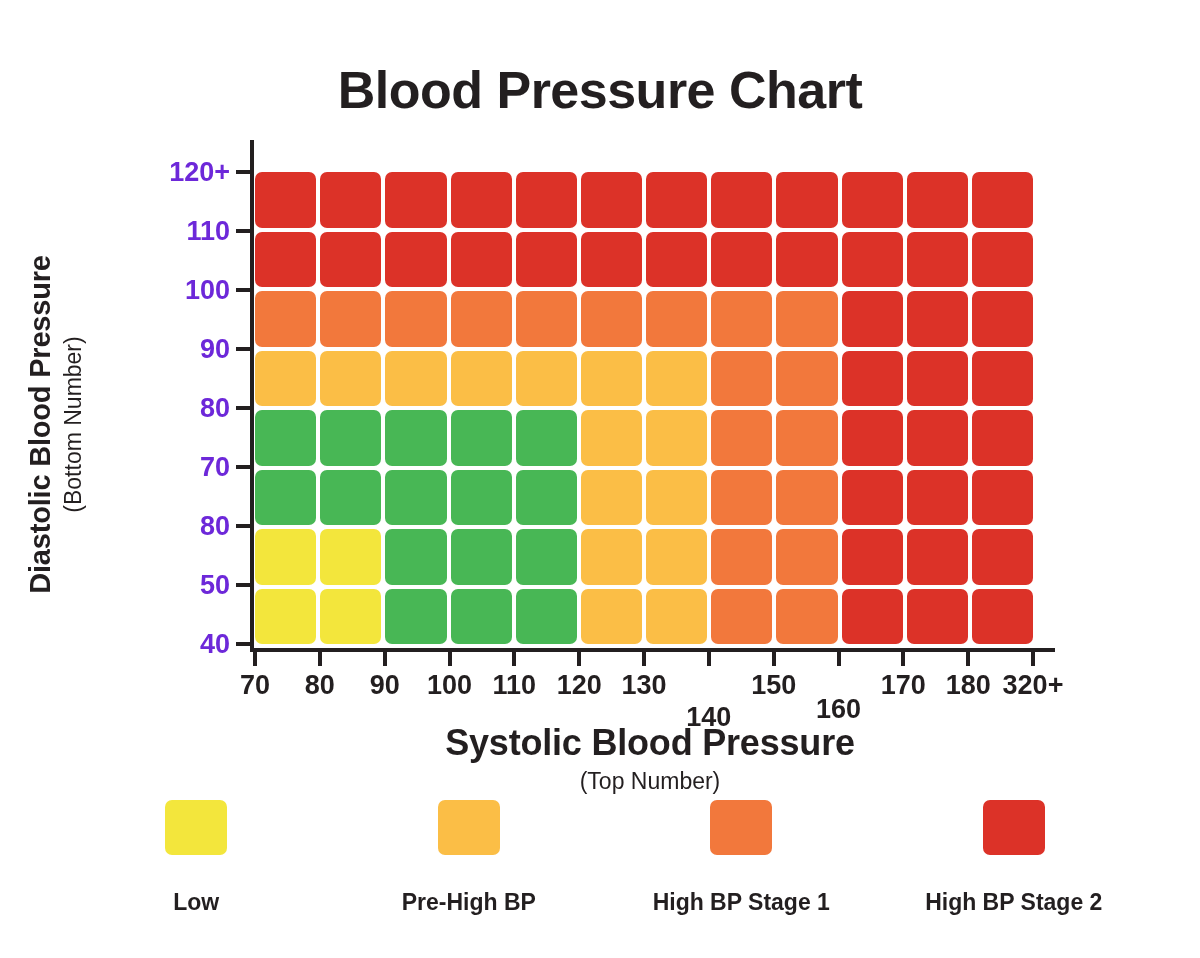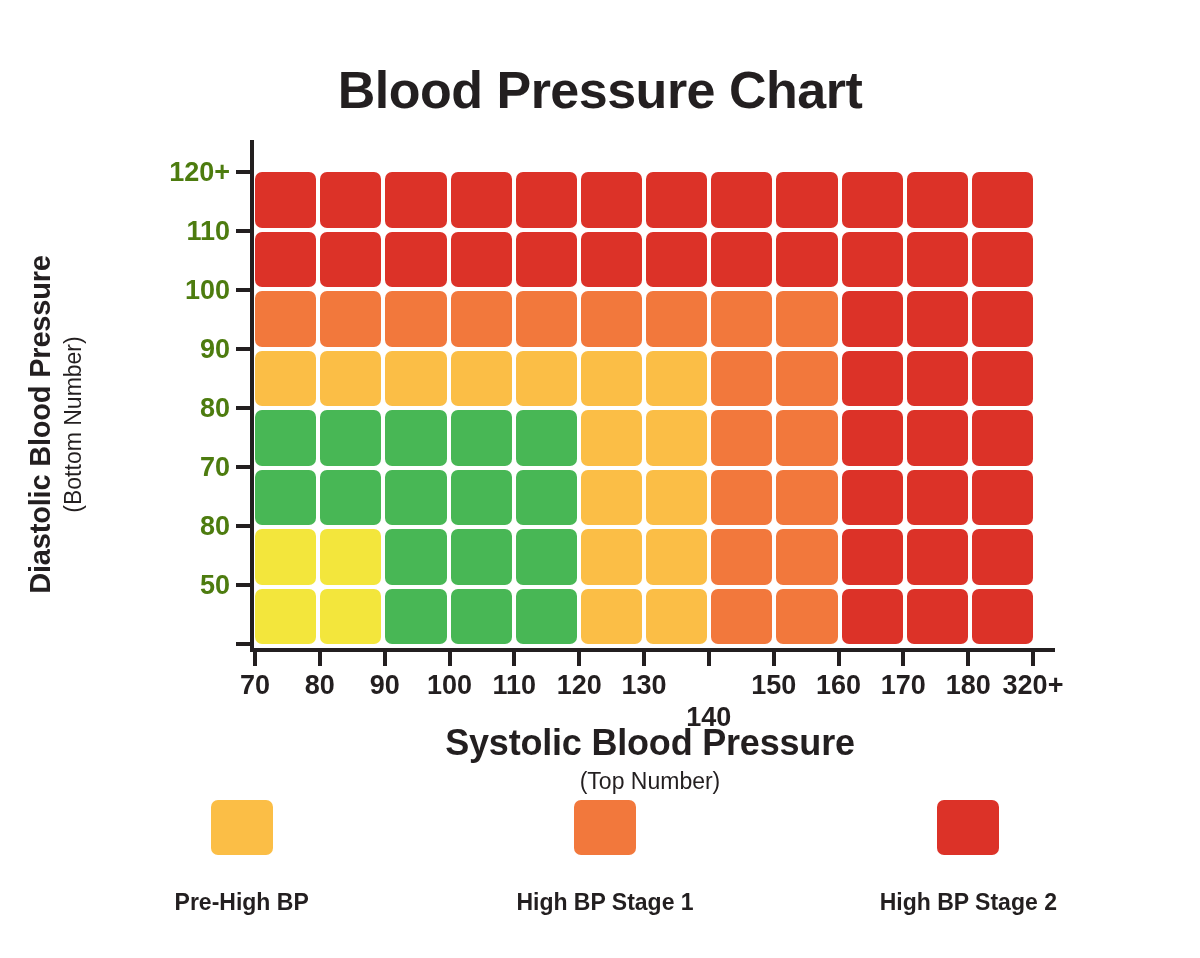--- a/index.html
+++ b/index.html
@@ -75,21 +75,21 @@
     height: 4px;
     background: #231f20;
   }
   .y-label {
     position: absolute;
     right: 0;
     width: 150px;
     text-align: right;
     font-size: 27px;
     font-weight: bold;
-    color: #4d7c0f;
+    color: #6d28d9;
     transform: translateY(-50%);
   }
   #y-labels-wrap {
     position: absolute;
     left: 72px;
     top: 0;
     width: 158px;
     height: 958px;
   }
 
@@ -297,20 +297,21 @@
       <div class="y-tick" style="top: 583px;"></div>
       <div class="y-tick" style="top: 524px;"></div>
       <div class="y-tick" style="top: 465px;"></div>
       <div class="y-tick" style="top: 406px;"></div>
       <div class="y-tick" style="top: 347px;"></div>
       <div class="y-tick" style="top: 288px;"></div>
       <div class="y-tick" style="top: 229px;"></div>
       <div class="y-tick" style="top: 170px;"></div>
     </div>
   <div id="y-labels-wrap">
+      <div class="y-label" style="top: 644px;">40</div>
       <div class="y-label" style="top: 585px;">50</div>
       <div class="y-label" style="top: 526px;">80</div>
       <div class="y-label" style="top: 467px;">70</div>
       <div class="y-label" style="top: 408px;">80</div>
       <div class="y-label" style="top: 349px;">90</div>
       <div class="y-label" style="top: 290px;">100</div>
       <div class="y-label" style="top: 231px;">110</div>
       <div class="y-label" style="top: 172px;">120+</div>
     </div>
 
@@ -332,37 +333,41 @@
   <div id="x-labels-wrap">
       <div class="x-label" style="left: 255px;">70</div>
       <div class="x-label" style="left: 319.833px;">80</div>
       <div class="x-label" style="left: 384.667px;">90</div>
       <div class="x-label" style="left: 449.5px;">100</div>
       <div class="x-label" style="left: 514.333px;">110</div>
       <div class="x-label" style="left: 579.167px;">120</div>
       <div class="x-label" style="left: 644px;">130</div>
       <div class="x-label" style="left: 708.833px; margin-top: 32px;">140</div>
       <div class="x-label" style="left: 773.667px;">150</div>
-      <div class="x-label" style="left: 838.5px;">160</div>
+      <div class="x-label" style="left: 838.5px; margin-top: 24px;">160</div>
       <div class="x-label" style="left: 903.333px;">170</div>
       <div class="x-label" style="left: 968.167px;">180</div>
       <div class="x-label" style="left: 1033px;">320+</div>
     </div>
 
   <div id="x-axis-title">
     <span class="main">Systolic Blood Pressure</span>
     <span class="sub">(Top Number)</span>
   </div>
 
   <div id="y-axis-title">
     <span class="main">Diastolic Blood Pressure</span>
     <span class="sub">(Bottom Number)</span>
   </div>
 
   <div id="legend">
+      <div class="legend-item">
+        <div class="legend-swatch" style="background: rgb(243, 230, 60);"></div>
+        <div class="legend-label">Low</div>
+      </div>
       <div class="legend-item">
         <div class="legend-swatch" style="background: rgb(251, 190, 70);"></div>
         <div class="legend-label">Pre-High BP</div>
       </div>
       <div class="legend-item">
         <div class="legend-swatch" style="background: rgb(242, 120, 60);"></div>
         <div class="legend-label">High BP Stage 1</div>
       </div>
       <div class="legend-item">
         <div class="legend-swatch" style="background: rgb(220, 50, 40);"></div>

